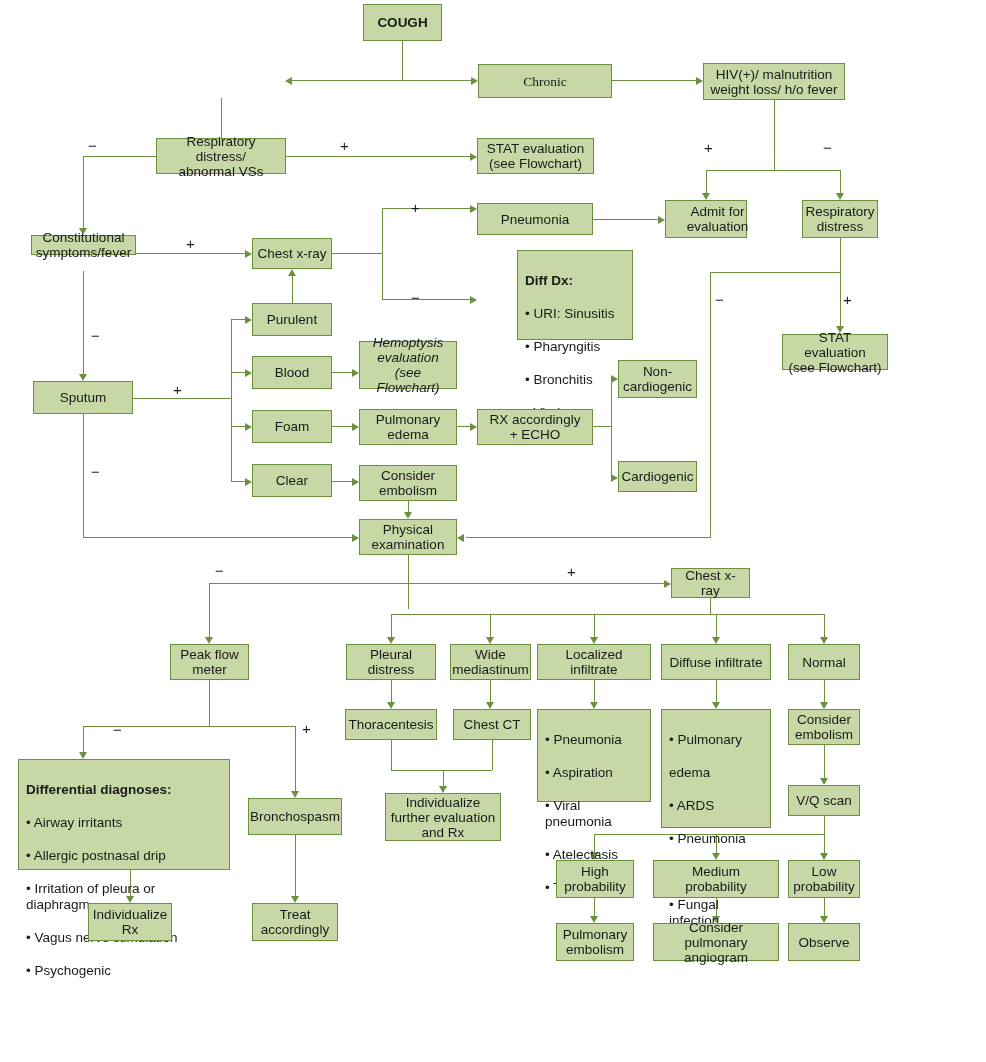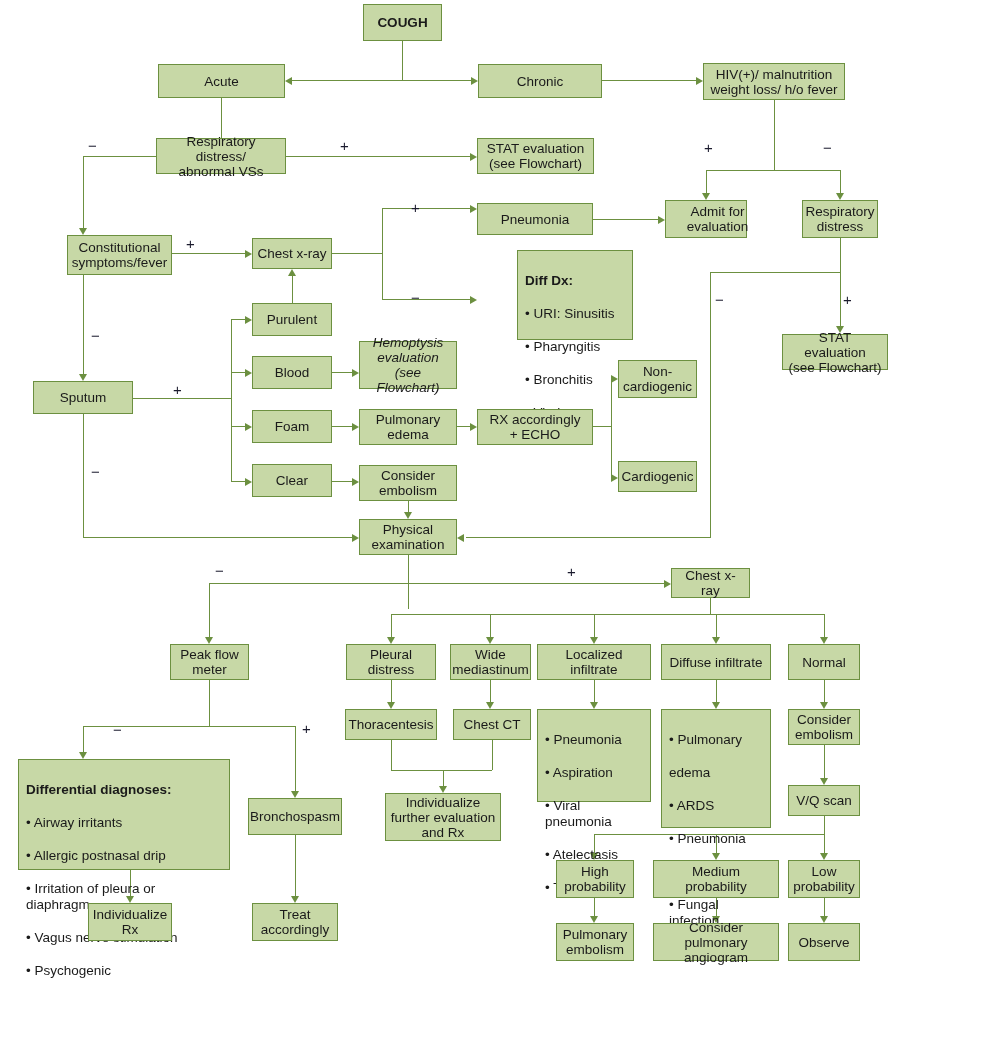--- a/index.html
+++ b/index.html
@@ -45,38 +45,37 @@
   .arw.l{border-top:4.5px solid transparent;border-bottom:4.5px solid transparent;border-right:7px solid #6c9040;}
 
   .sign{position:absolute;font-size:15px;color:#1b1b2e;font-weight:500;z-index:4;line-height:1;}
 </style>
 </head>
 <body>
 
 <div id="chart">
 
   <div class="node bold" style="left:363px;top:4px;width:79px;height:37px;">COUGH</div>
-  <div class="node" style="left:158px;top:64px;width:127px;height:34px;">Acute</div>
-  <div class="node" style="left:478px;top:64px;width:124px;height:34px;">Chronic</div>
+  <div class="node" style="left:478px;top:64px;width:134px;height:34px;font-family:Liberation Serif, serif;">Chronic</div>
   <div class="node" style="left:703px;top:63px;width:142px;height:37px;">HIV(+)/ malnutrition
 weight loss/ h/o fever</div>
 
   <div class="node" style="left:156px;top:138px;width:130px;height:36px;">Respiratory distress/
 abnormal VSs</div>
   <div class="node" style="left:477px;top:138px;width:117px;height:36px;">STAT evaluation
 (see Flowchart)</div>
 
   <div class="node" style="left:665px;top:200px;width:82px;height:38px;padding-left:27px;">Admit for
 evaluation</div>
   <div class="node" style="left:802px;top:200px;width:76px;height:38px;">Respiratory
 distress</div>
   <div class="node" style="left:782px;top:334px;width:106px;height:36px;">STAT evaluation
 (see Flowchart)</div>
 
-  <div class="node" style="left:31px;top:235px;width:105px;height:40px;margin-left:36px;">Constitutional
+  <div class="node" style="left:31px;top:235px;width:105px;height:20px;">Constitutional
 symptoms/fever</div>
   <div class="node" style="left:252px;top:238px;width:80px;height:31px;">Chest x-ray</div>
   <div class="node" style="left:477px;top:203px;width:116px;height:32px;">Pneumonia</div>
 
   <div class="node list" style="left:477px;top:250px;width:116px;height:90px;margin-left:40px;">
     <span class="hd">Diff Dx:</span>
     <span class="li">• URI: Sinusitis</span>
     <span class="li">• Pharyngitis</span>
     <span class="li">• Bronchitis</span>
     <span class="li">• Viral pneumonia</span>

